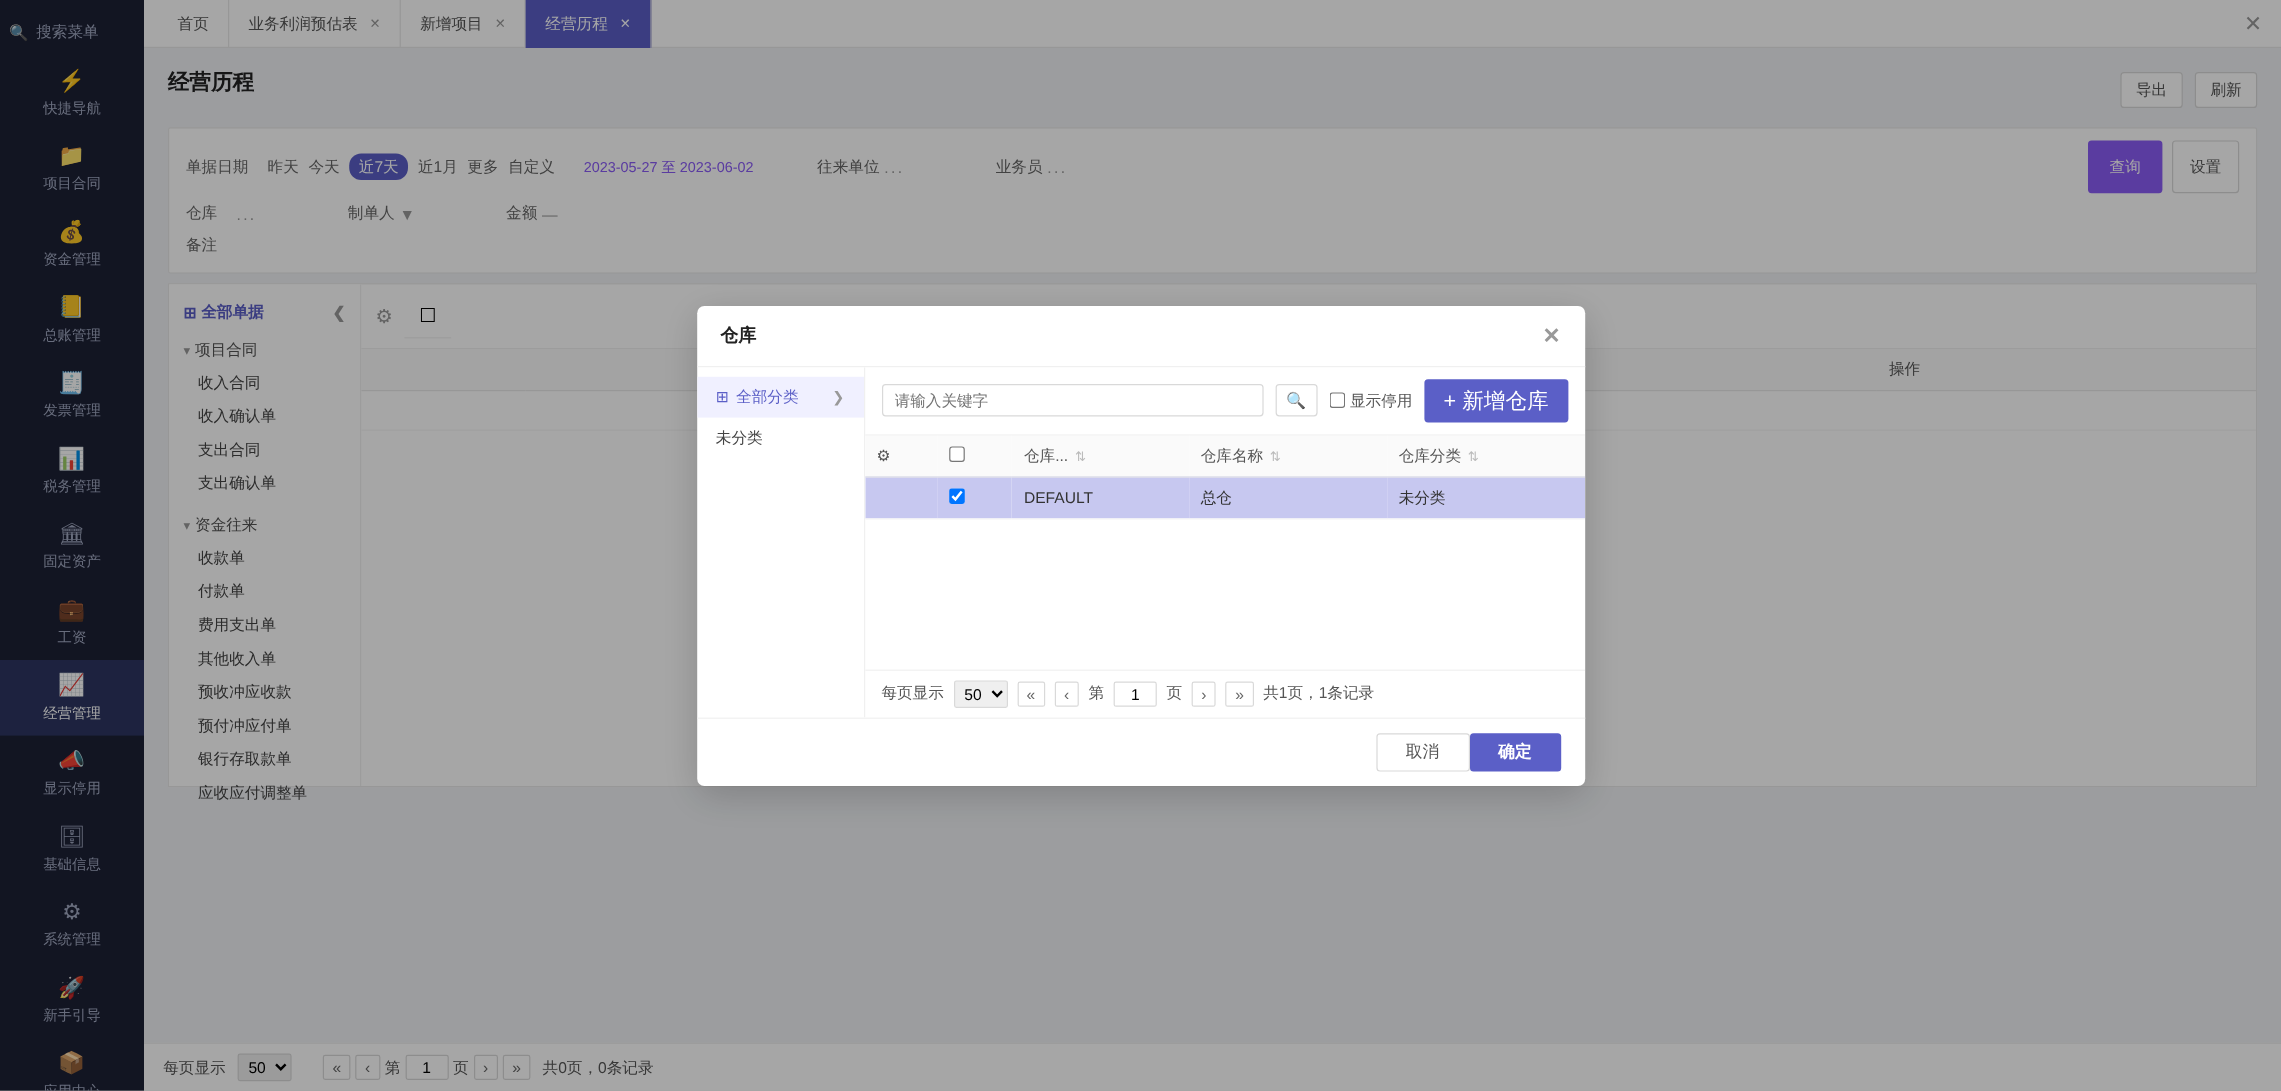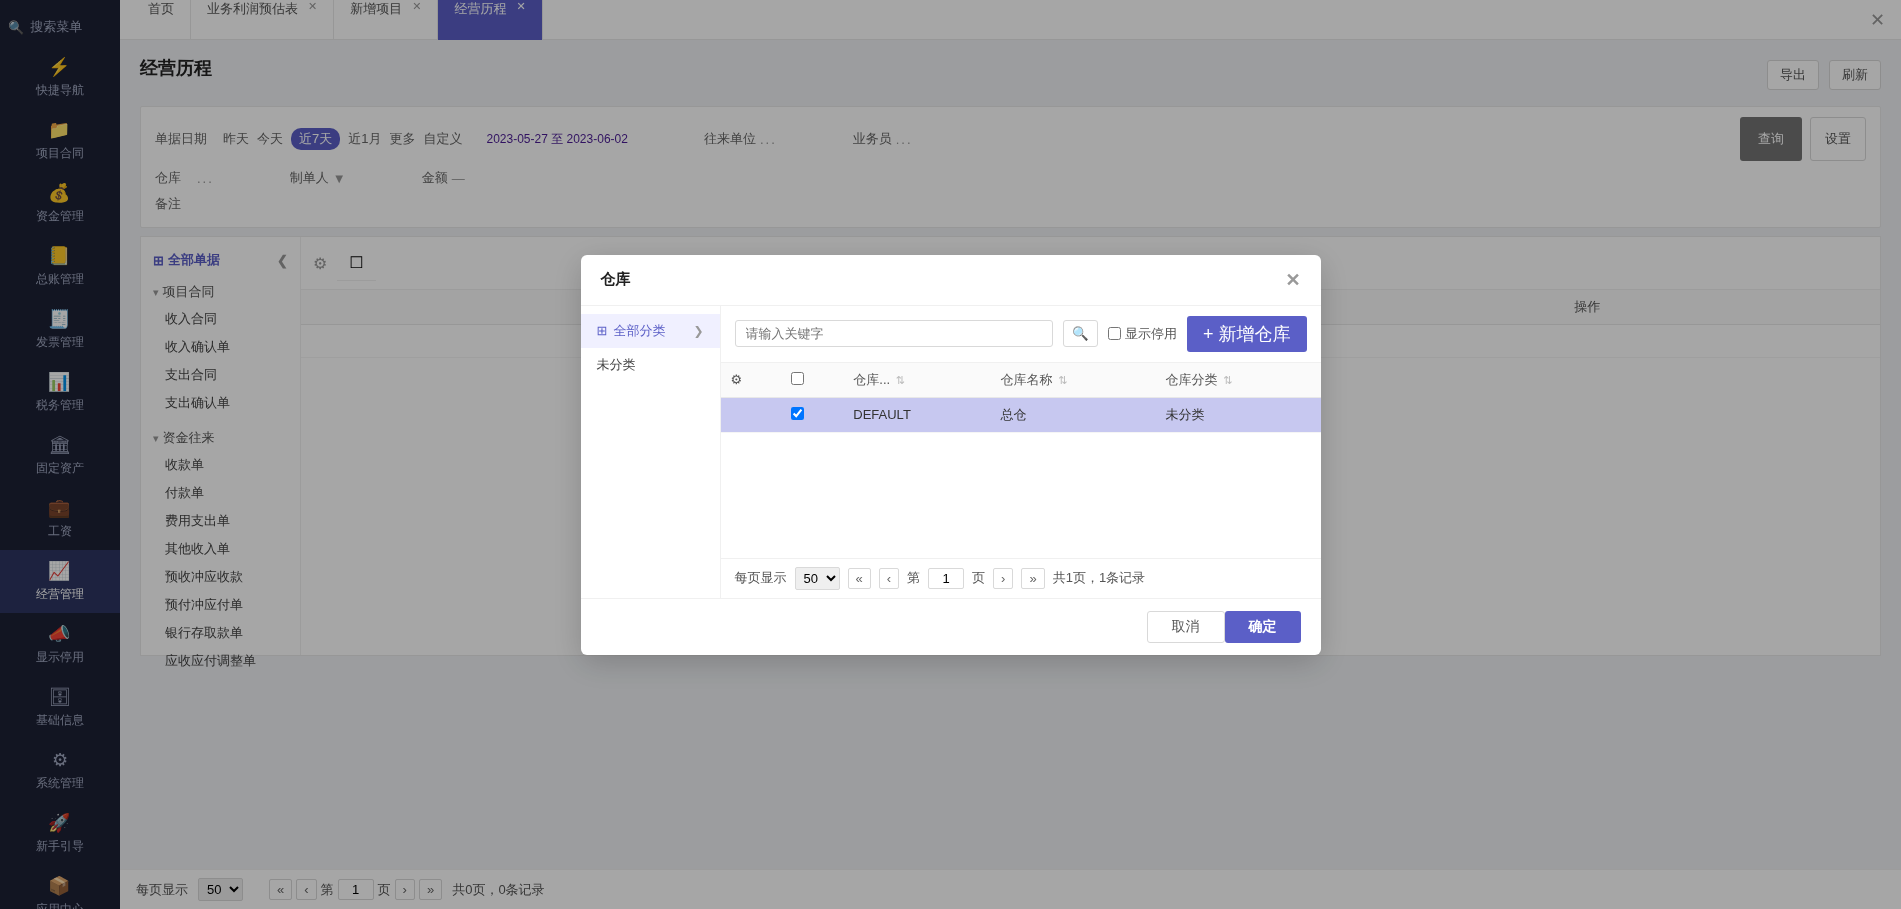--- a/index.html
+++ b/index.html
@@ -60,20 +60,21 @@
       display: flex;
       align-items: center;
       padding: 0 12px;
       gap: 0;
       position: relative;
     }
     .tab-item {
       height: 40px;
       padding: 0 16px;
       display: flex;
+      align-items: center;
       font-size: 13px;
       color: #555;
       cursor: pointer;
       border-right: 1px solid #e8e8e8;
       gap: 6px;
       white-space: nowrap;
     }
     .tab-item.active {
       background: #5b5fc7;
       color: #fff;
@@ -121,31 +122,31 @@
     }
     .filter-label { color: #666; white-space: nowrap; }
     .date-options { display: flex; gap: 8px; align-items: center; }
     .date-opt { color: #666; cursor: pointer; font-size: 13px; }
     .date-opt.active {
       background: #5b5fc7;
       color: #fff;
       padding: 2px 8px;
       border-radius: 10px;
     }
-    .date-range { color: #4c1d95; font-size: 12px; margin-left: 8px; text-align: right; }
+    .date-range { color: #8b5cf6; font-size: 12px; margin-left: 8px; text-align: right; }
     .filter-select {
       display: flex;
       align-items: center;
       gap: 4px;
       color: #666;
       margin-left: 40px;
     }
     .dots { color: #999; letter-spacing: 2px; cursor: pointer; }
     .filter-btn-query {
-      background: #737373;
+      background: #8b5cf6;
       color: #fff;
       border: none;
       padding: 13px 18px;
       border-radius: 3px;
       cursor: pointer;
       font-size: 13px;
     }
     .filter-btn-set {
       background: #fff;
       color: #555;
@@ -577,21 +578,21 @@
         <span class="filter-label">单据日期</span>
         <div class="date-options">
           <span class="date-opt">昨天</span>
           <span class="date-opt">今天</span>
           <span class="date-opt active">近7天</span>
           <span class="date-opt">近1月</span>
           <span class="date-opt">更多</span>
           <span class="date-opt">自定义</span>
         </div>
         <span class="date-range">2023-05-27 至 2023-06-02</span>
-        <div class="filter-select" style="margin-left:60px;align-items:center;">
+        <div class="filter-select" style="margin-left:37px;align-items:center;">
           <span class="filter-label">往来单位</span>
           <span class="dots">...</span>
         </div>
         <div class="filter-select" style="margin-left:60px;">
           <span class="filter-label">业务员</span>
           <span class="dots">...</span>
         </div>
         <div style="margin-left:auto;display:flex;gap:8px;">
           <button class="filter-btn-query">查询</button>
           <button class="filter-btn-set">设置</button>

